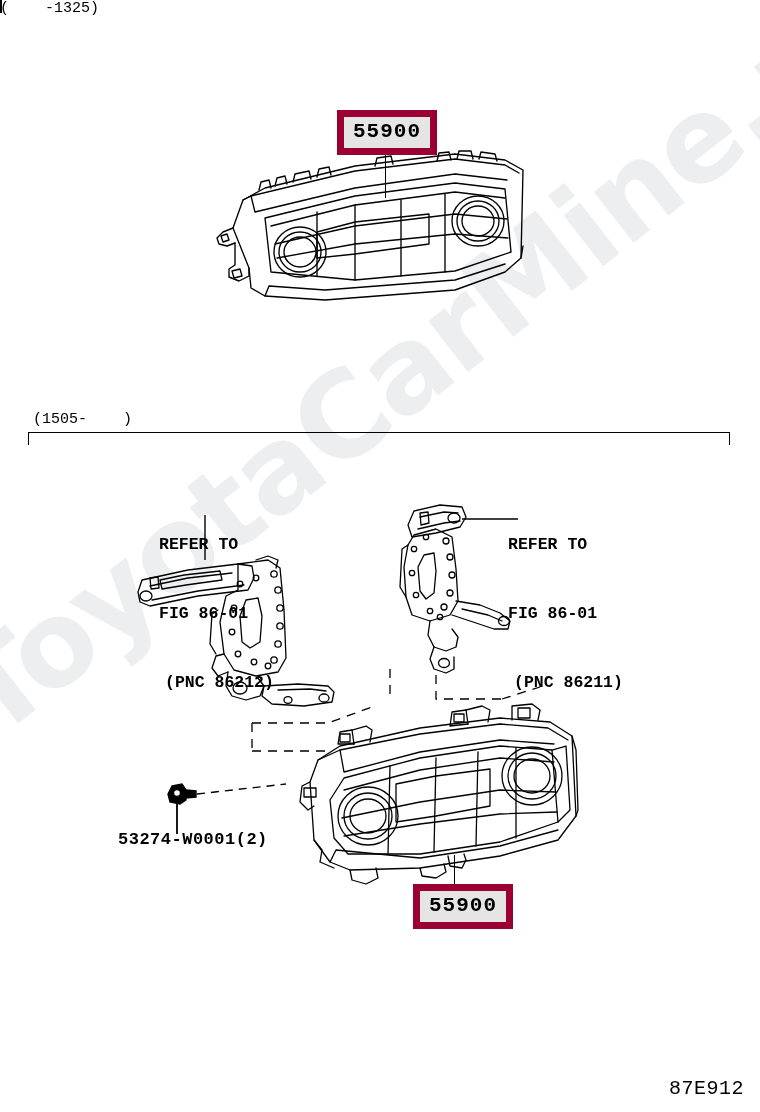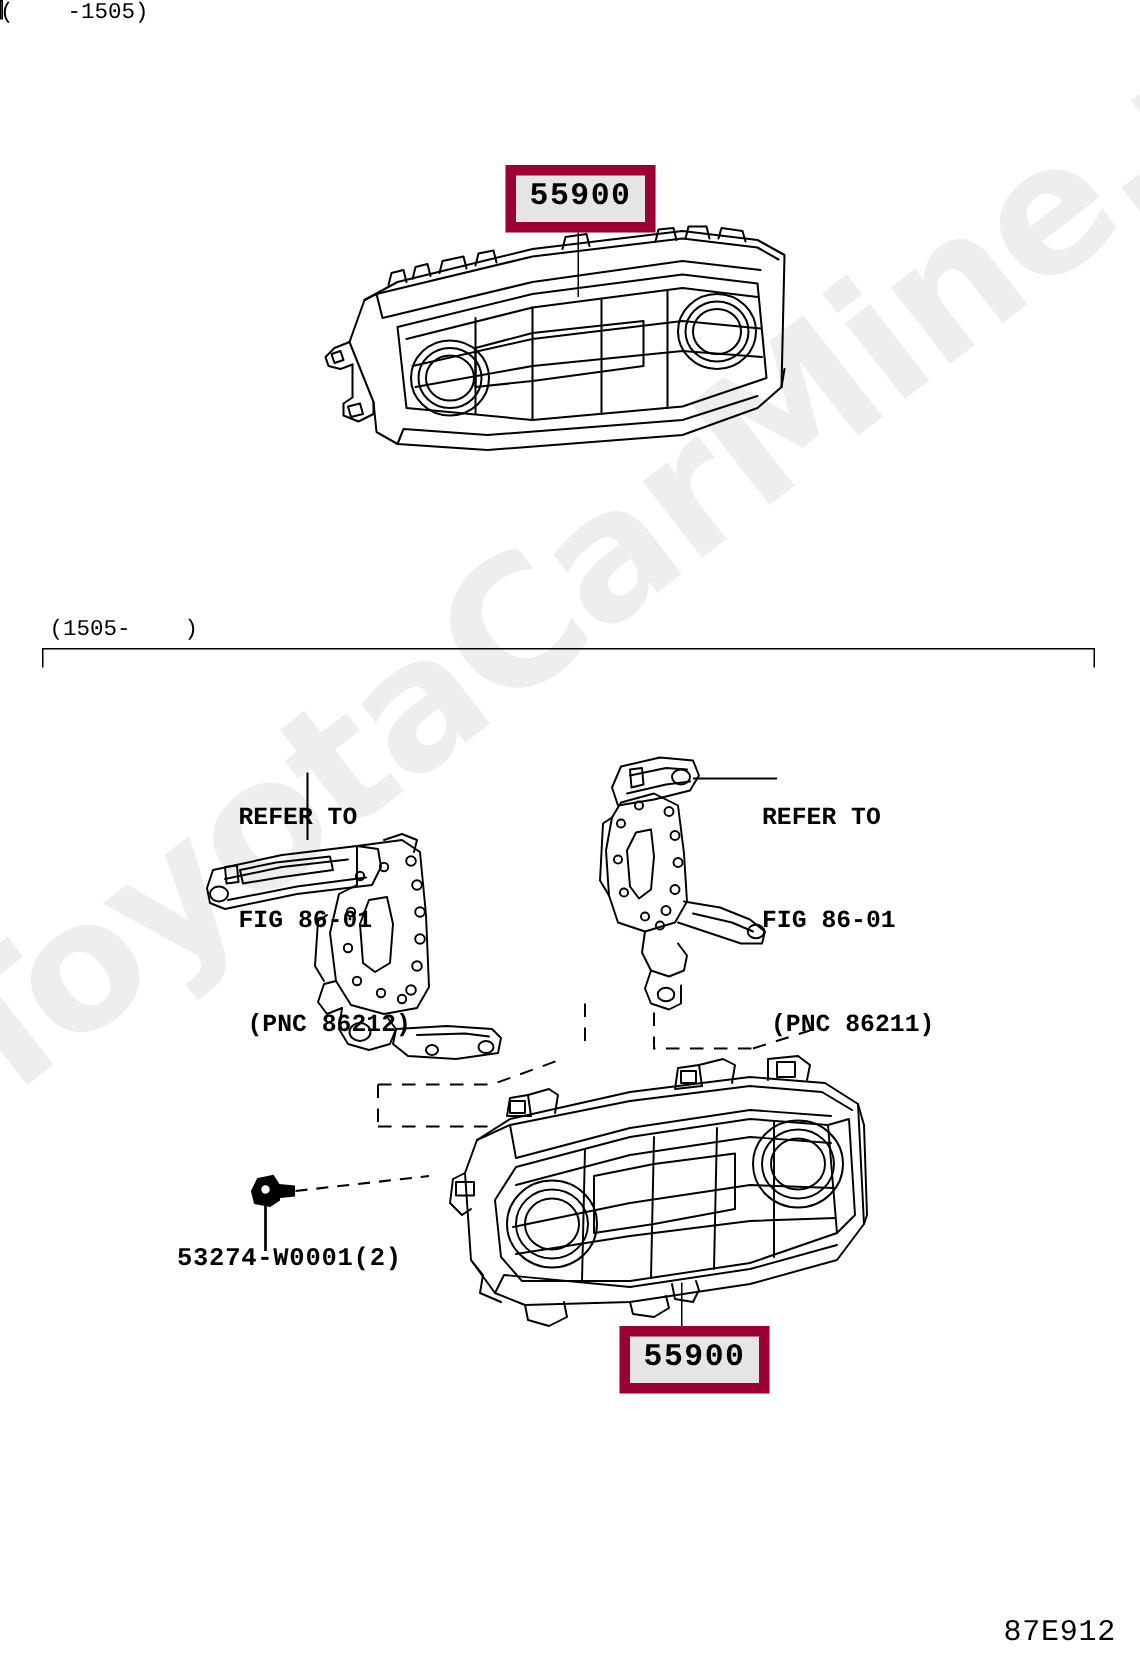--- a/index.html
+++ b/index.html
@@ -125,21 +125,21 @@
   
   .art {
     position: absolute;
     z-index: 10;
   }
   .art svg { display: block; overflow: visible; }
 </style>
 </head>
 <body>
 
-<div class="range-label">(    -1505)</div>
+<div class="range-label">(    -1325)</div>
 <div class="divider"></div>
 
 <div class="art" id="art-top" style="left:205px; top:140px;">
   <svg width="340" height="165" viewBox="0 0 340 165">
     <g fill="none" stroke="#000" stroke-width="1.35" stroke-linejoin="round" stroke-linecap="round">
 
       <path d="M28 88 L18 92 L12 98 L14 104 L22 106 L30 103"></path>
       <path d="M30 103 L30 125 L24 129 L24 137 L34 141 L44 136 L44 128"></path>
       <path d="M44 128 L46 148 L60 156 L120 160 L250 150 L300 132 L316 118
                L318 30 L300 20 L250 14 L150 26 L60 48 L38 60 L28 88 Z"></path>

